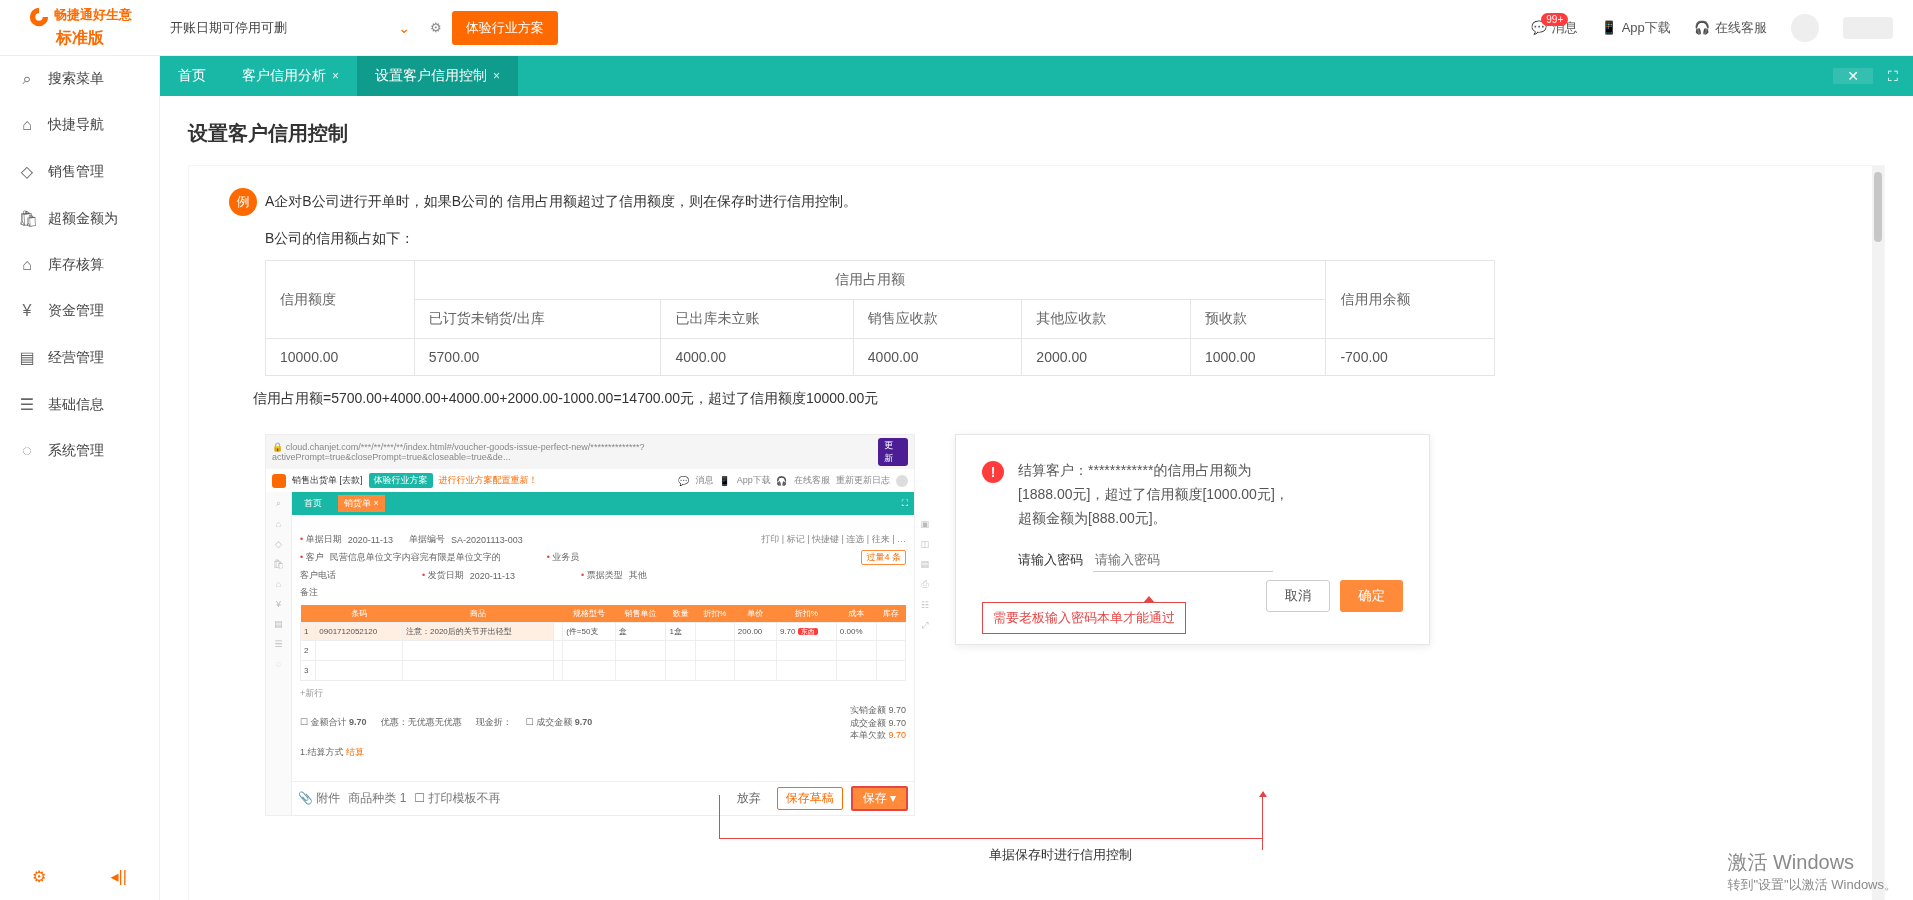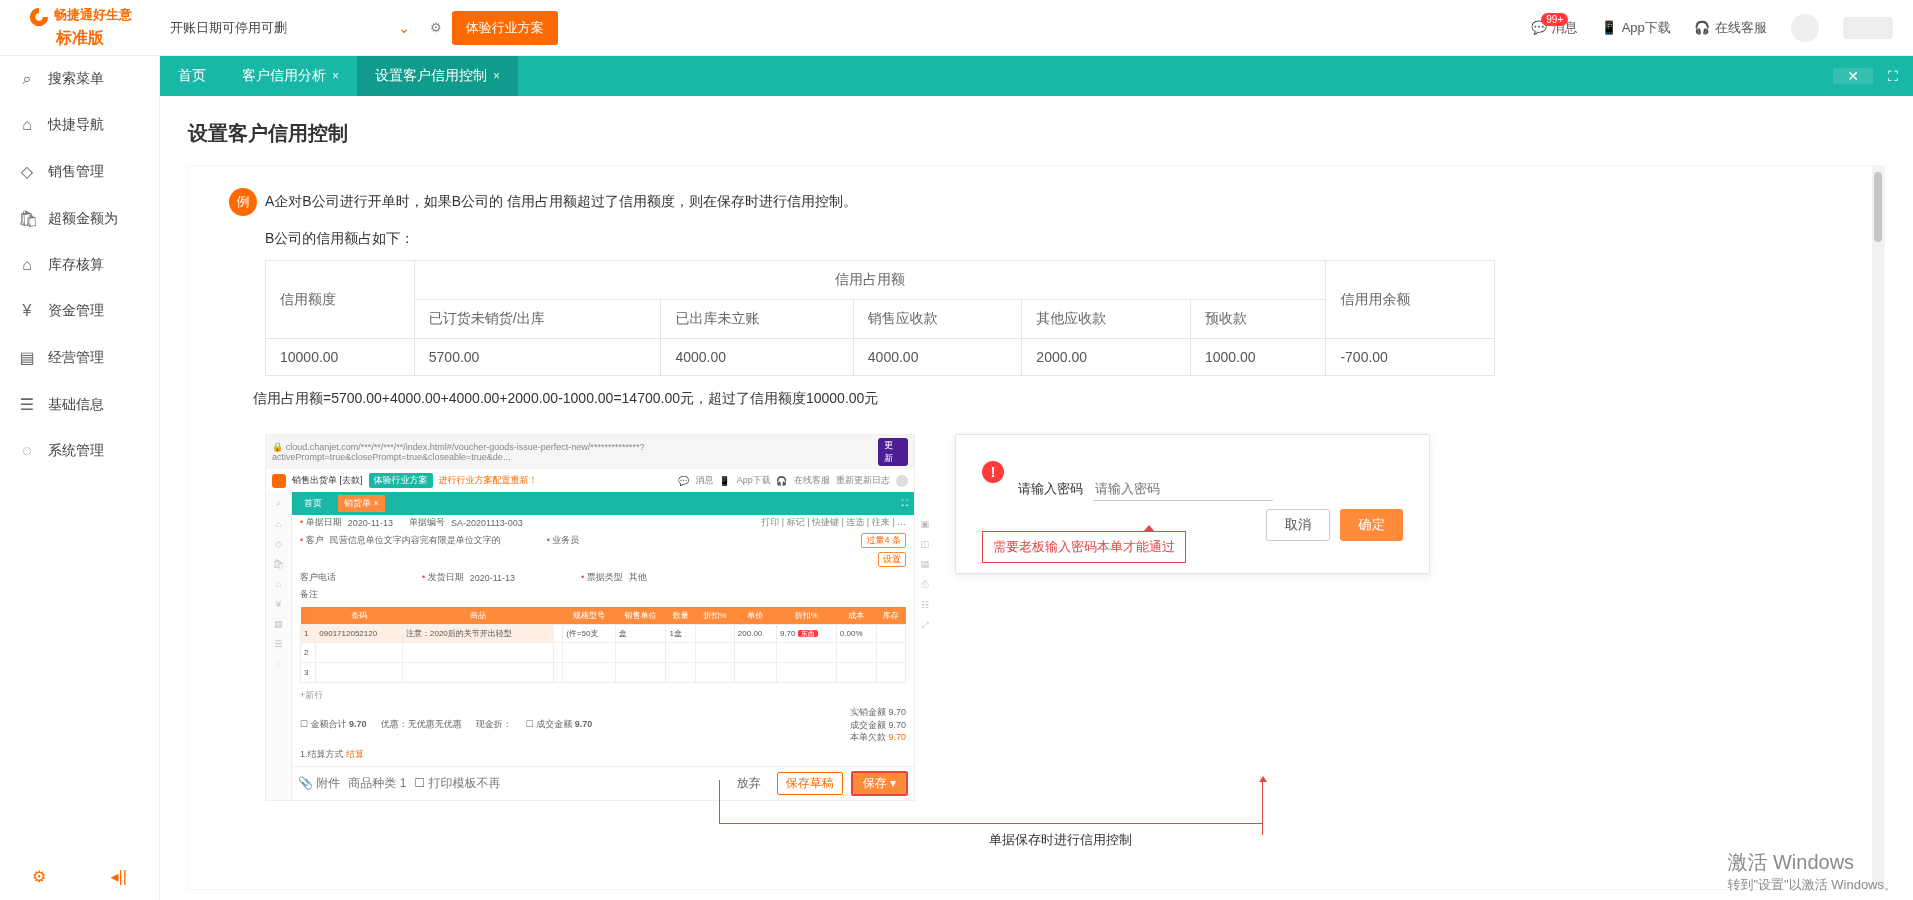--- a/index.html
+++ b/index.html
@@ -255,21 +255,21 @@
 .shot1 .mini-tabs {
   background: #18b7a6;
   color: #fff;
   display: flex;
   align-items: center;
   padding: 3px 6px;
   gap: 10px;
 }
 .shot1 .mini-tabs .mt { padding: 2px 6px; }
 .shot1 .mini-tabs .mt.act { background: #ff8a3a; }
-.shot1 .mini-body { padding: 1px 8px; position: relative; }
+.shot1 .mini-body { padding: 18px 8px; position: relative; }
 .shot1 .mini-row { display: flex; gap: 6px; align-items: center; color: #666; margin-bottom: 4px; }
 .shot1 .mini-row .lab::before { content: "• "; color: #e64545; }
 .shot1 .mini-row .lab-plain { margin-left: 0; }
 .shot1 .mini-row .chip { border: 1px solid #ff8a3a; color: #ff6a00; padding: 0 4px; border-radius: 2px; margin-left: auto; }
 .shot1 .mini-rside {
   position: absolute; right: -22px; top: 0; bottom: 0;
   width: 22px;
   display: flex; flex-direction: column; gap: 10px;
   align-items: center; color: #bbb; padding-top: 4px;
 }
@@ -647,23 +647,20 @@
                   <span>往来</span> |
                   <span>…</span>
                 </span>
               </div>
               <div class="mini-row">
                 <span class="lab">客户</span>
                 <span>民营信息单位文字内容完有限是单位文字的</span>
                 <span class="lab" style="margin-left:40px">业务员</span>
                 <span class="chip">过量4 条</span>
               </div>
-              <div class="mini-row" style="justify-content:flex-end">
-                <span class="chip">设置</span>
-              </div>
               <div class="mini-row">
                 <span>客户电话</span>
                 <span class="lab" style="margin-left:80px">发货日期</span>
                 <span>2020-11-13</span>
                 <span class="lab" style="margin-left:60px">票据类型</span>
                 <span>其他</span>
               </div>
               <div class="mini-row">
                     <span>备注</span>
                   </div>
@@ -762,20 +759,25 @@
               <span class="btn2">保存草稿</span>
               <span class="btn3"><span>保存</span> ▾</span>
             </div>
           </div>
         </div>
       </div>
 
       <div class="dialog-col">
         <div class="dialog">
           <span class="excl">!</span>
+          <div class="msg">
+            <span>结算客户：</span><span>************</span><span>的信用占用额为</span><br>
+            <span>[1888.00元]，超过了信用额度[1000.00元]，</span><br>
+            <span>超额金额为[888.00元]。</span>
+          </div>
           <div class="pw-row">
             <span>请输入密码</span>
             <input type="password" placeholder="请输入密码" style="">
           </div>
           <div class="note-wrap">
             <div class="note">需要老板输入密码本单才能通过</div>
             <div class="actions">
               <button class="btn-cancel">取消</button>
               <button class="btn-ok">确定</button>
             </div>

